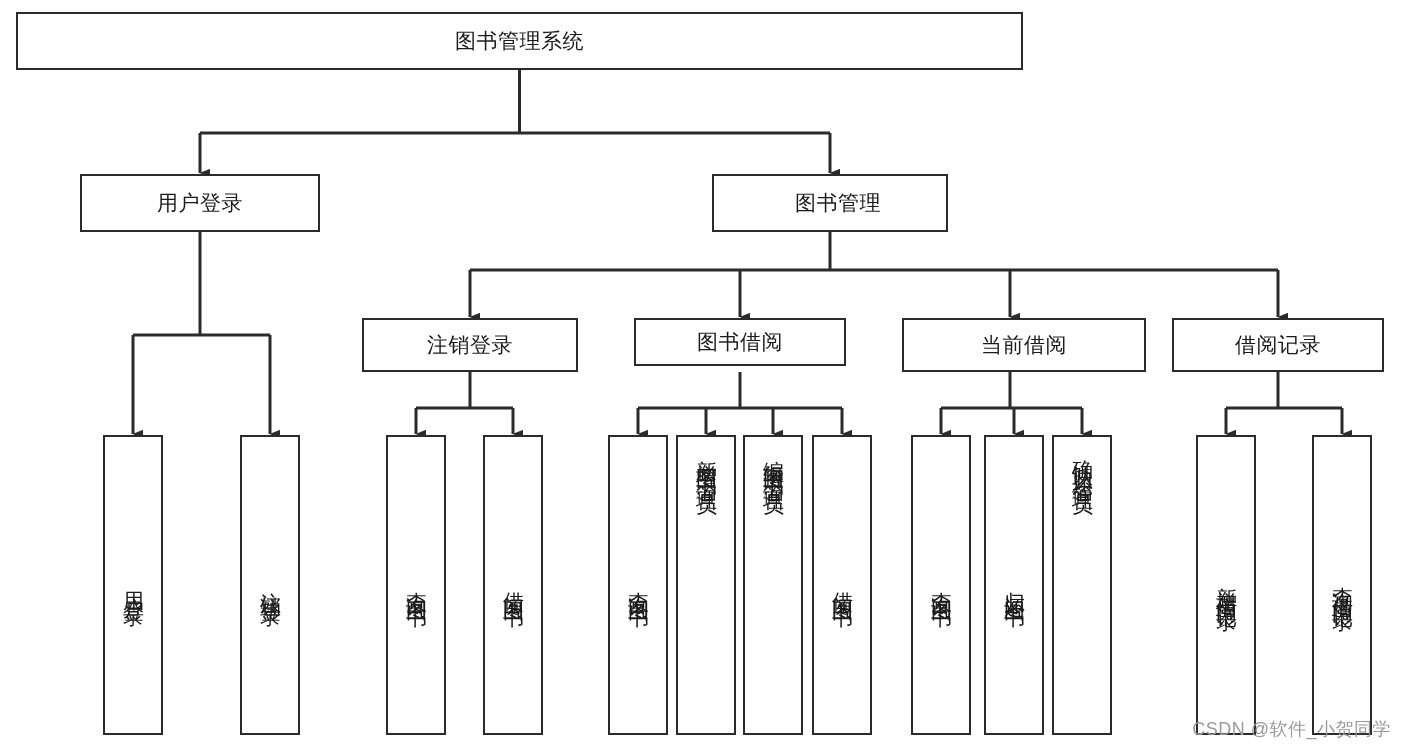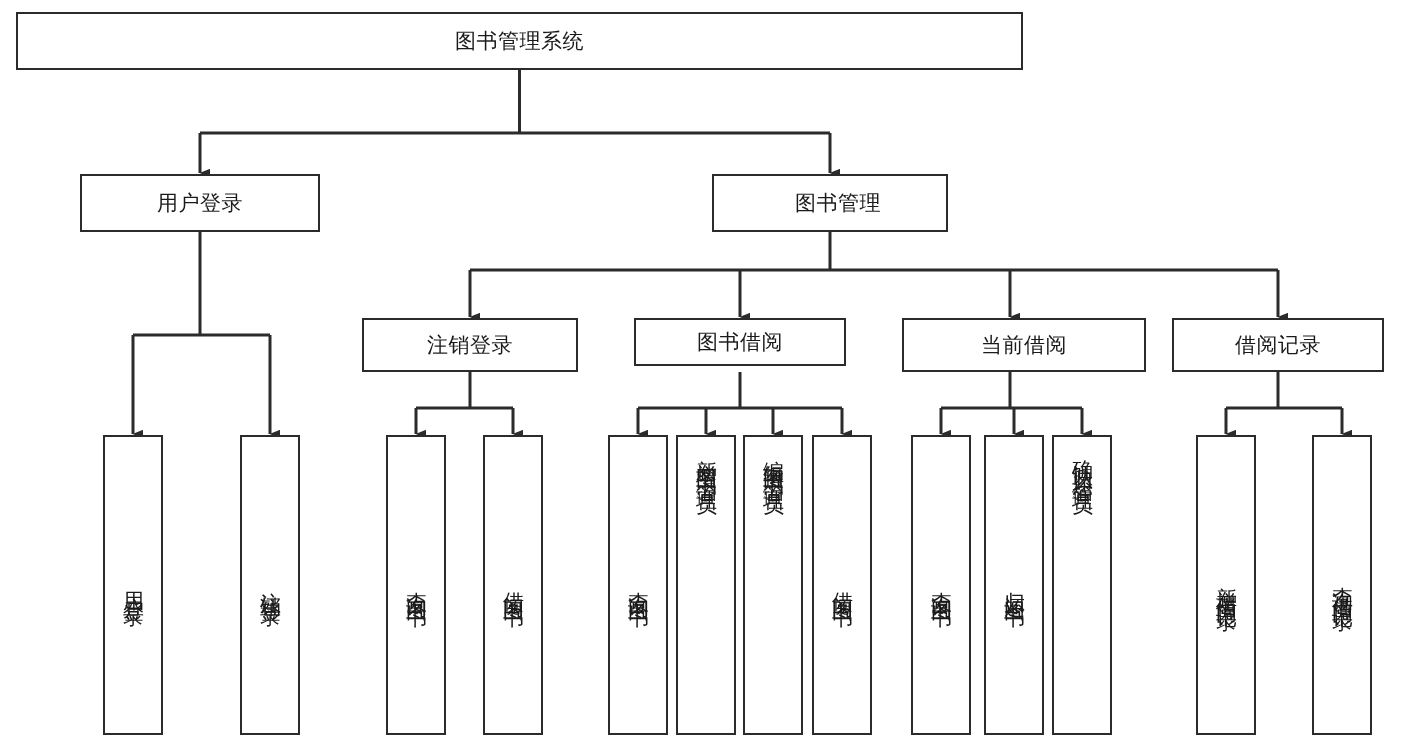--- a/index.html
+++ b/index.html
@@ -174,13 +174,14 @@
       <div class="node-box vertical" style="left: 1052px; top: 435px; width: 60px; height: 300px;">
         <span class="node-label">确认归还（管理员）</span>
       </div>
       <div class="node-box vertical centered" style="left: 1196px; top: 435px; width: 60px; height: 300px;">
         <span class="node-label">新增借阅记录</span>
       </div>
       <div class="node-box vertical centered" style="left: 1312px; top: 435px; width: 60px; height: 300px;">
         <span class="node-label">查询借阅记录</span>
       </div>
     </div>
+  <div id="watermark">CSDN @软件_小贺同学</div>
 </div>
 
 </body></html>

